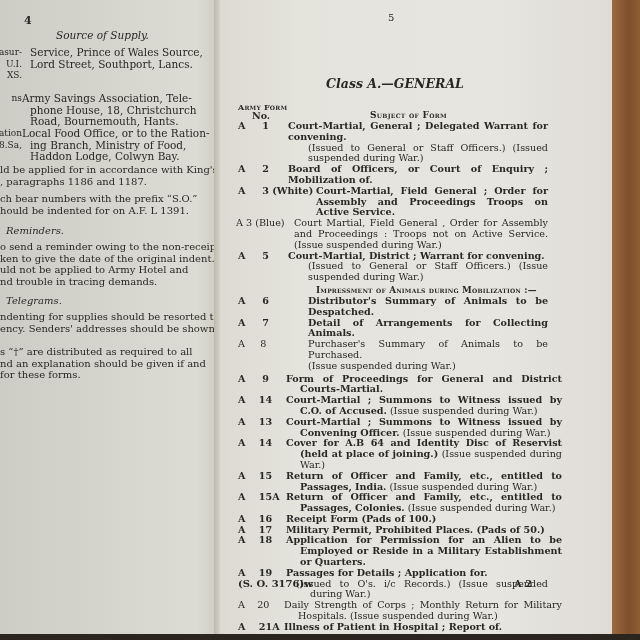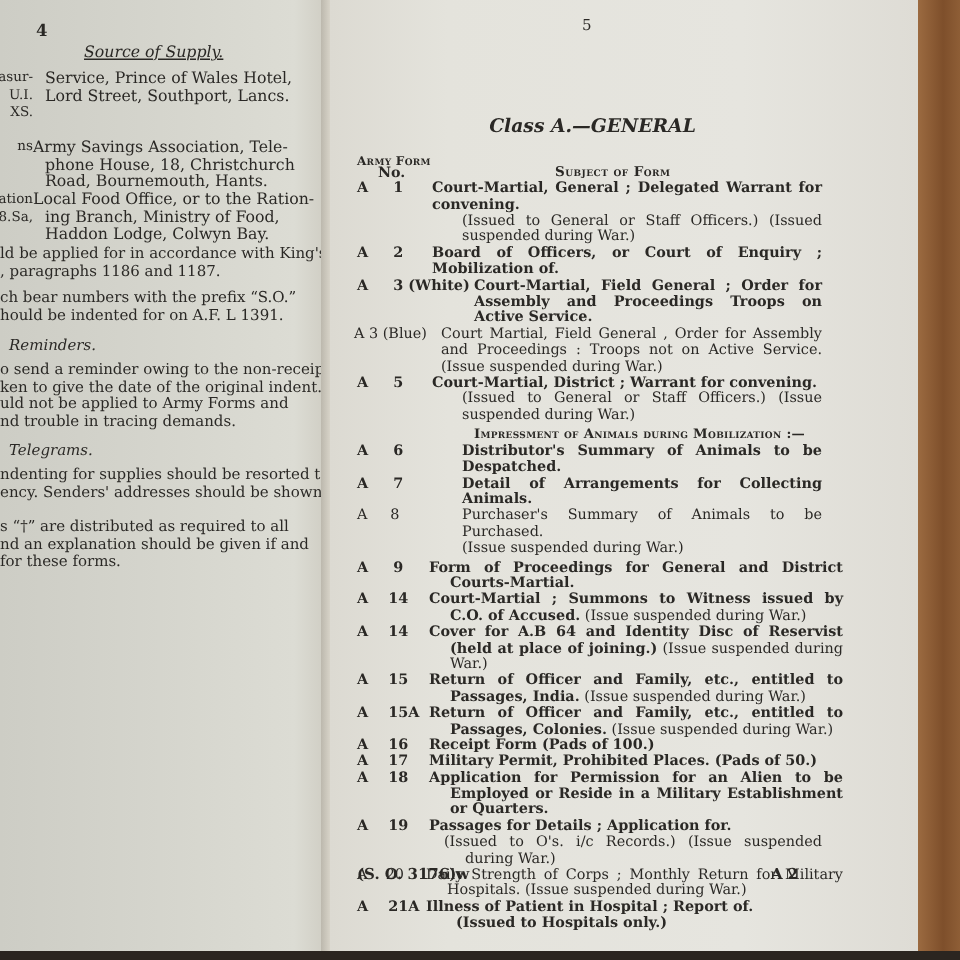--- a/index.html
+++ b/index.html
@@ -22,21 +22,21 @@
     position:absolute; left:220px; top:0; width:392px; height:634px;
     background:linear-gradient(90deg,#dcdad2 0%,#e4e3dc 20%,#e6e5df 70%,#dedcd5 100%);
     overflow:hidden;
   }
   .bottom-shadow { position:absolute; left:0; top:634px; width:640px; height:6px; background:#2b2520; }
   .wood-edge { position:absolute; left:612px; top:0; width:28px; height:640px;
     background:linear-gradient(90deg,#9b6a40,#7e4f2b 60%,#8e5e36); }
 
   
   .lp-num { position:absolute; left:24px; top:14px; font-size:11px; font-weight:bold; }
-  .lp-source-title { position:absolute; left:56px; top:29px; font-size:10.5px; font-style:italic;text-decoration:underline; }
+  .lp-source-title { position:absolute; left:56px; top:29px; font-size:10.5px; font-style:italic; }
   .lp-addr { position:absolute; left:22px; font-size:10.5px; line-height:11.5px; width:190px; }
   .lp-addr .frag { position:absolute; left:-24px; width:24px; text-align:right; font-size:9px; line-height:11.5px; }
   .lp-para { position:absolute; left:0; font-size:10px; line-height:11.6px; width:212px; white-space:nowrap; }
   .lp-heading { position:absolute; left:6px; font-size:10px; font-style:italic; }
 
   
   .rp-num { position:absolute; left:168px; top:12px; font-size:10px; }
   .rp-title { position:absolute; left:0; width:350px; top:76px; text-align:center; font-size:12.5px; font-weight:bold;font-style:italic; }
   .rp-col-head1 { position:absolute; left:18px; top:102px; font-size:8px; font-weight:bold; font-variant:small-caps; letter-spacing:0.2px; }
   .rp-col-head2 { position:absolute; left:32px; top:110px; font-size:9.5px; font-weight:bold; }
@@ -59,21 +59,21 @@
 <div class="wood-edge"></div>
 
 <div class="left-page">
   <div class="lp-num">4</div>
   <div class="lp-source-title">Source of Supply.</div>
 
   <div class="lp-addr" style="top:47px">
     <span class="frag" style="top:0">asur-</span>
     <span class="frag" style="top:11.5px">U.I.</span>
     <span class="frag" style="top:23px">XS.</span>
-    <div style="padding-left:8px">Service, Prince of Wales Hotel,</div>
+    <div style="padding-left:8px">Service, Prince of Wales Source,</div>
     <div style="padding-left:8px">Lord Street, Southport, Lancs.</div>
   </div>
 
   <div class="lp-addr" style="top:93px">
     <span class="frag" style="top:0">ns</span>
     <div>Army Savings Association, Tele-</div>
     <div style="padding-left:8px">phone House, 18, Christchurch</div>
     <div style="padding-left:8px">Road, Bournemouth, Hants.</div>
   </div>
 
@@ -91,21 +91,21 @@
   </div>
   <div class="lp-para" style="top:193px">
     <div>ch bear numbers with the prefix “S.O.”</div>
     <div>hould be indented for on A.F. L 1391.</div>
   </div>
 
   <div class="lp-heading" style="top:225px">Reminders.</div>
   <div class="lp-para" style="top:241px">
     <div>o send a reminder owing to the non-receipt</div>
     <div>ken to give the date of the original indent.</div>
-    <div>uld not be applied to Army Forms and</div>
+    <div>uld not be applied to Army Hotel and</div>
     <div>nd trouble in tracing demands.</div>
   </div>
 
   <div class="lp-heading" style="top:295px">Telegrams.</div>
   <div class="lp-para" style="top:311px">
     <div>ndenting for supplies should be resorted to</div>
     <div>ency.  Senders' addresses should be shown</div>
   </div>
   <div class="lp-para" style="top:346px">
     <div>s “†” are distributed as required to all</div>
@@ -184,20 +184,24 @@
 
     <div class="entry" style="--ml:66px;margin-top:2px">
       <span class="form-no"><span>A</span>&nbsp;&nbsp;&nbsp;&nbsp;&nbsp;<span>9</span></span>
       <div class="subject indent"><span class="main">Form of Proceedings for General and District Courts-Martial.</span></div>
     </div>
     <div class="entry" style="--ml:66px">
       <span class="form-no"><span>A</span>&nbsp;&nbsp;&nbsp;&nbsp;<span>14</span></span>
       <div class="subject indent"><span class="main">Court-Martial ; Summons to Witness issued by C.O. of Accused.</span> <span class="note">(Issue suspended during War.)</span></div>
     </div>
     <div class="entry" style="--ml:66px">
+      <span class="form-no"><span>A</span>&nbsp;&nbsp;&nbsp;&nbsp;<span>13</span></span>
+      <div class="subject indent"><span class="main">Court-Martial ; Summons to Witness issued by Convening Officer.</span> <span class="note">(Issue suspended during War.)</span></div>
+    </div>
+    <div class="entry" style="--ml:66px">
       <span class="form-no"><span>A</span>&nbsp;&nbsp;&nbsp;&nbsp;<span>14</span></span>
       <div class="subject indent"><span class="main">Cover for A.B 64 and Identity Disc of Reservist (held at place of joining.)</span> <span class="note">(Issue suspended during War.)</span></div>
     </div>
     <div class="entry" style="--ml:66px">
       <span class="form-no"><span>A</span>&nbsp;&nbsp;&nbsp;&nbsp;<span>15</span></span>
       <div class="subject indent"><span class="main">Return of Officer and Family, etc., entitled to Passages, India.</span> <span class="note">(Issue suspended during War.)</span></div>
     </div>
     <div class="entry" style="--ml:66px">
       <span class="form-no"><span>A</span>&nbsp;&nbsp;&nbsp;&nbsp;<span>15A</span></span>
       <div class="subject indent"><span class="main">Return of Officer and Family, etc., entitled to Passages, Colonies.</span> <span class="note">(Issue suspended during War.)</span></div>

